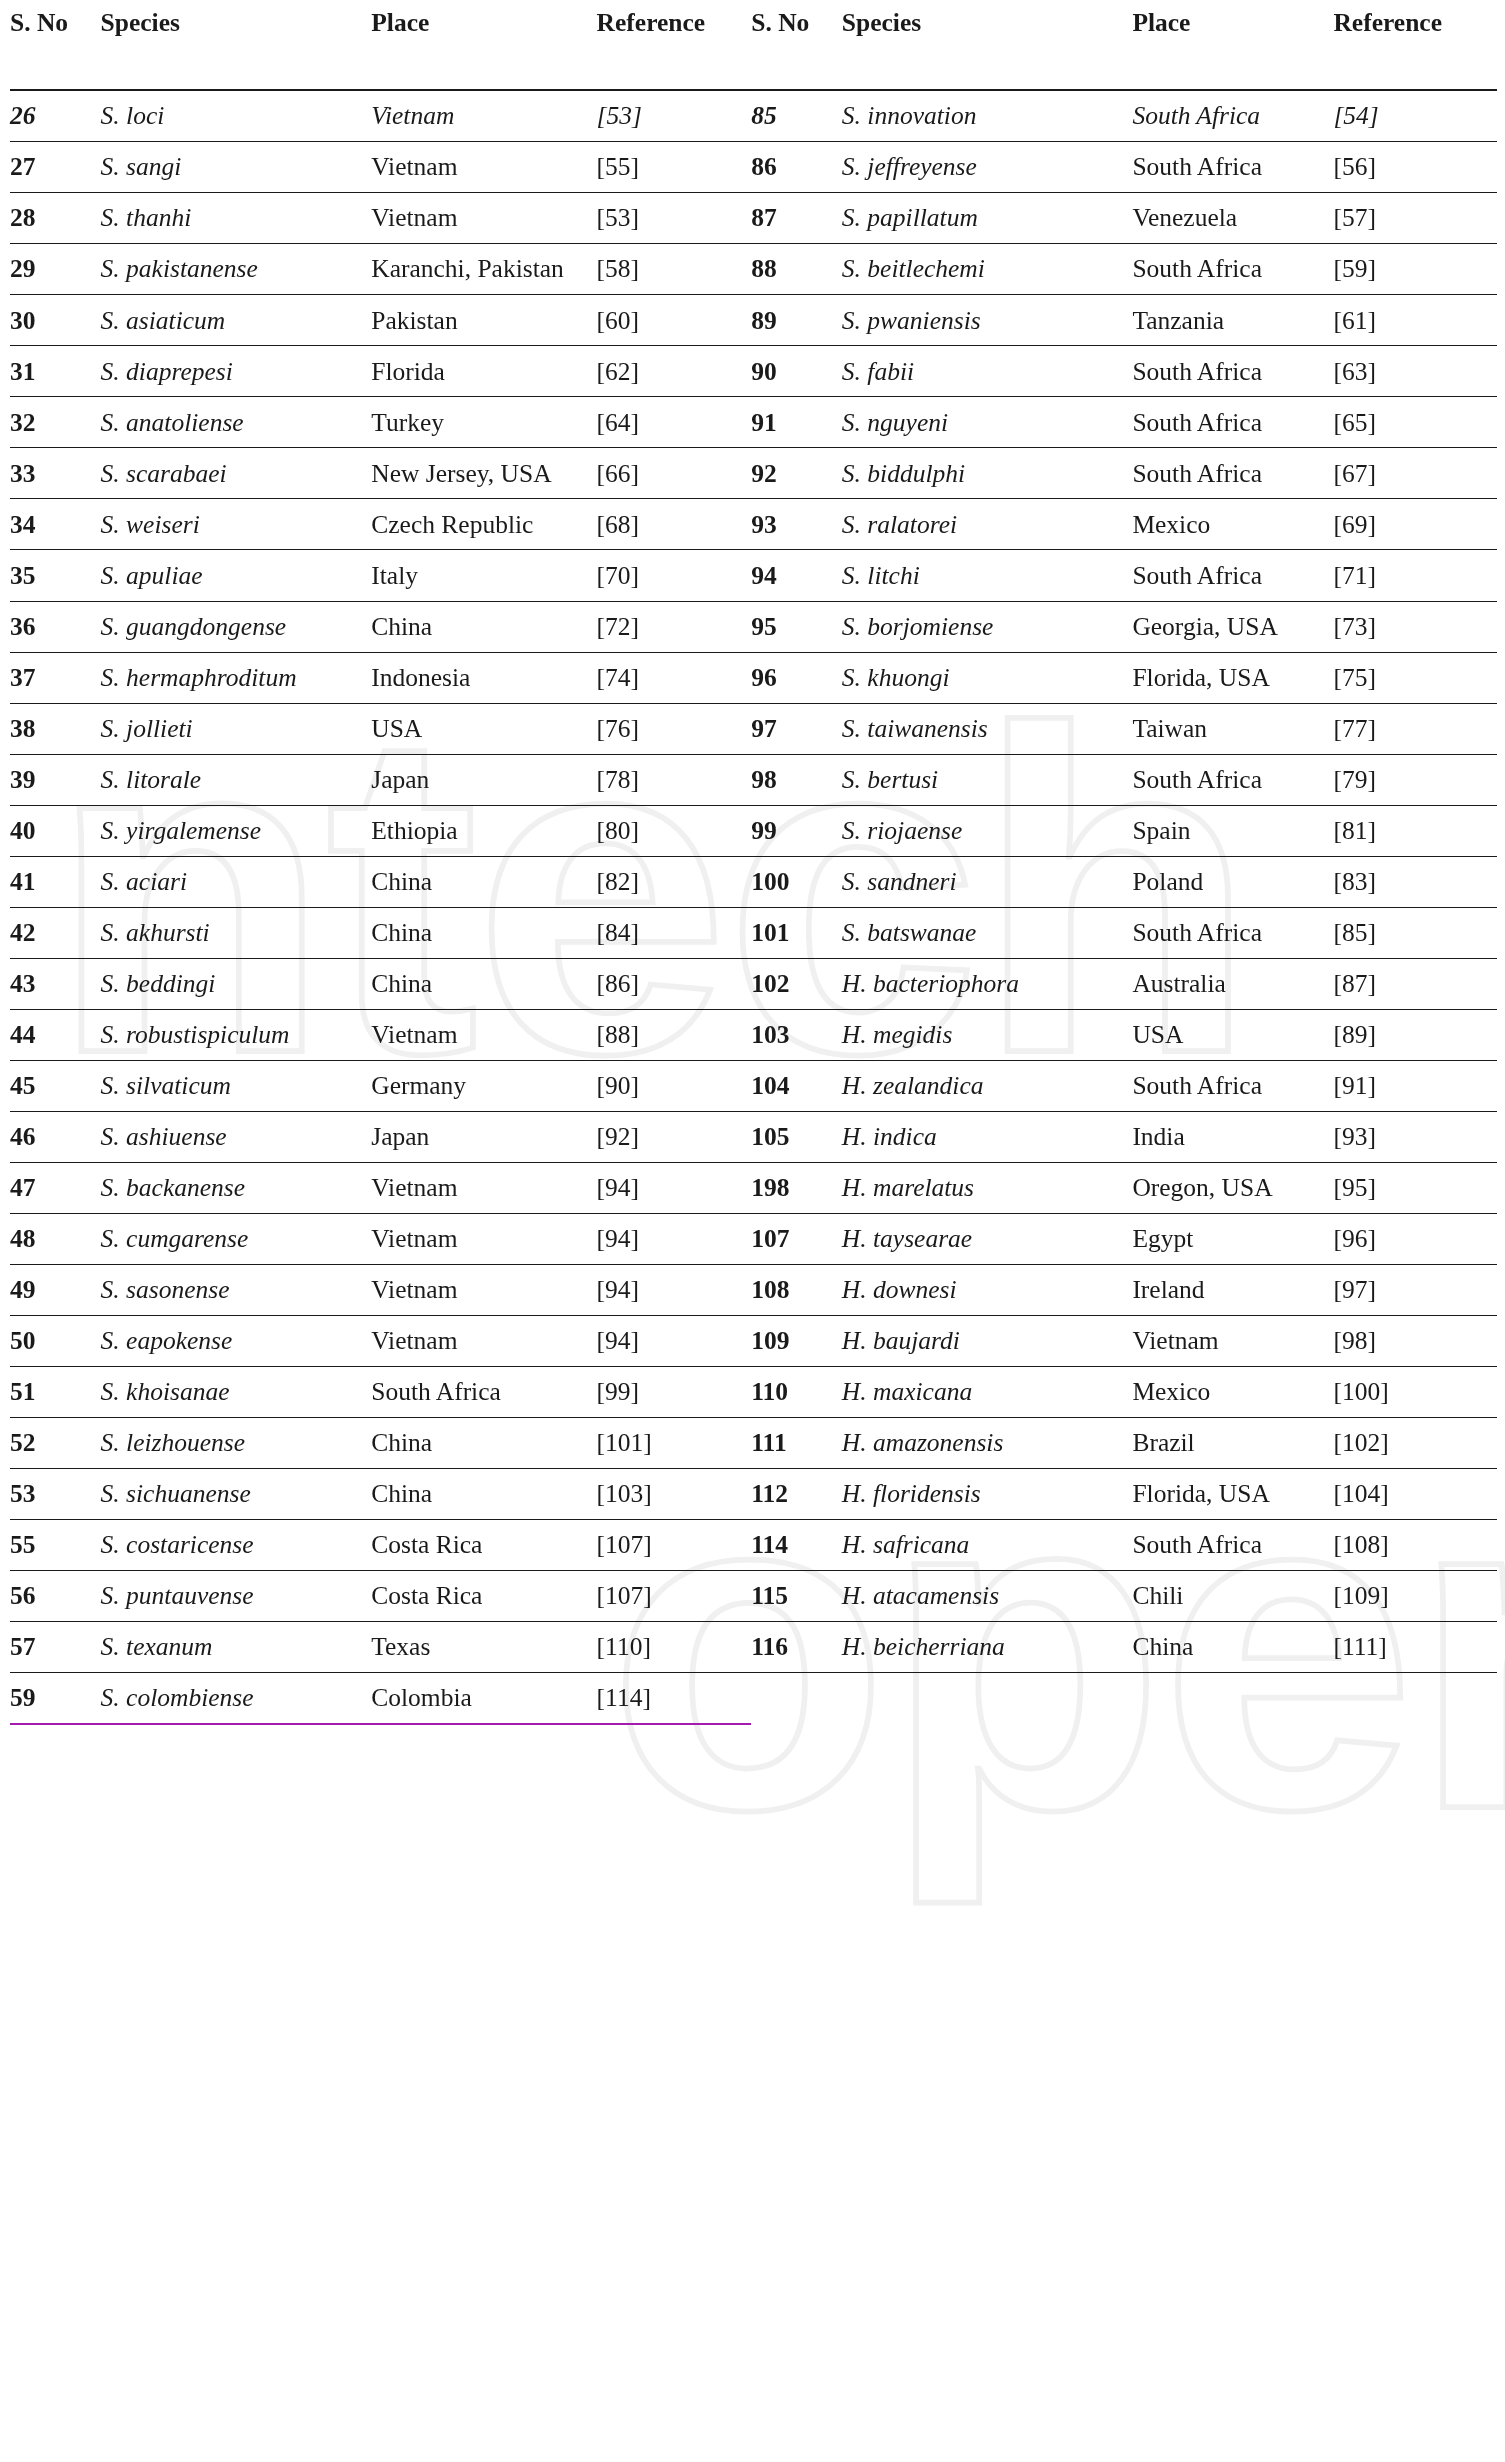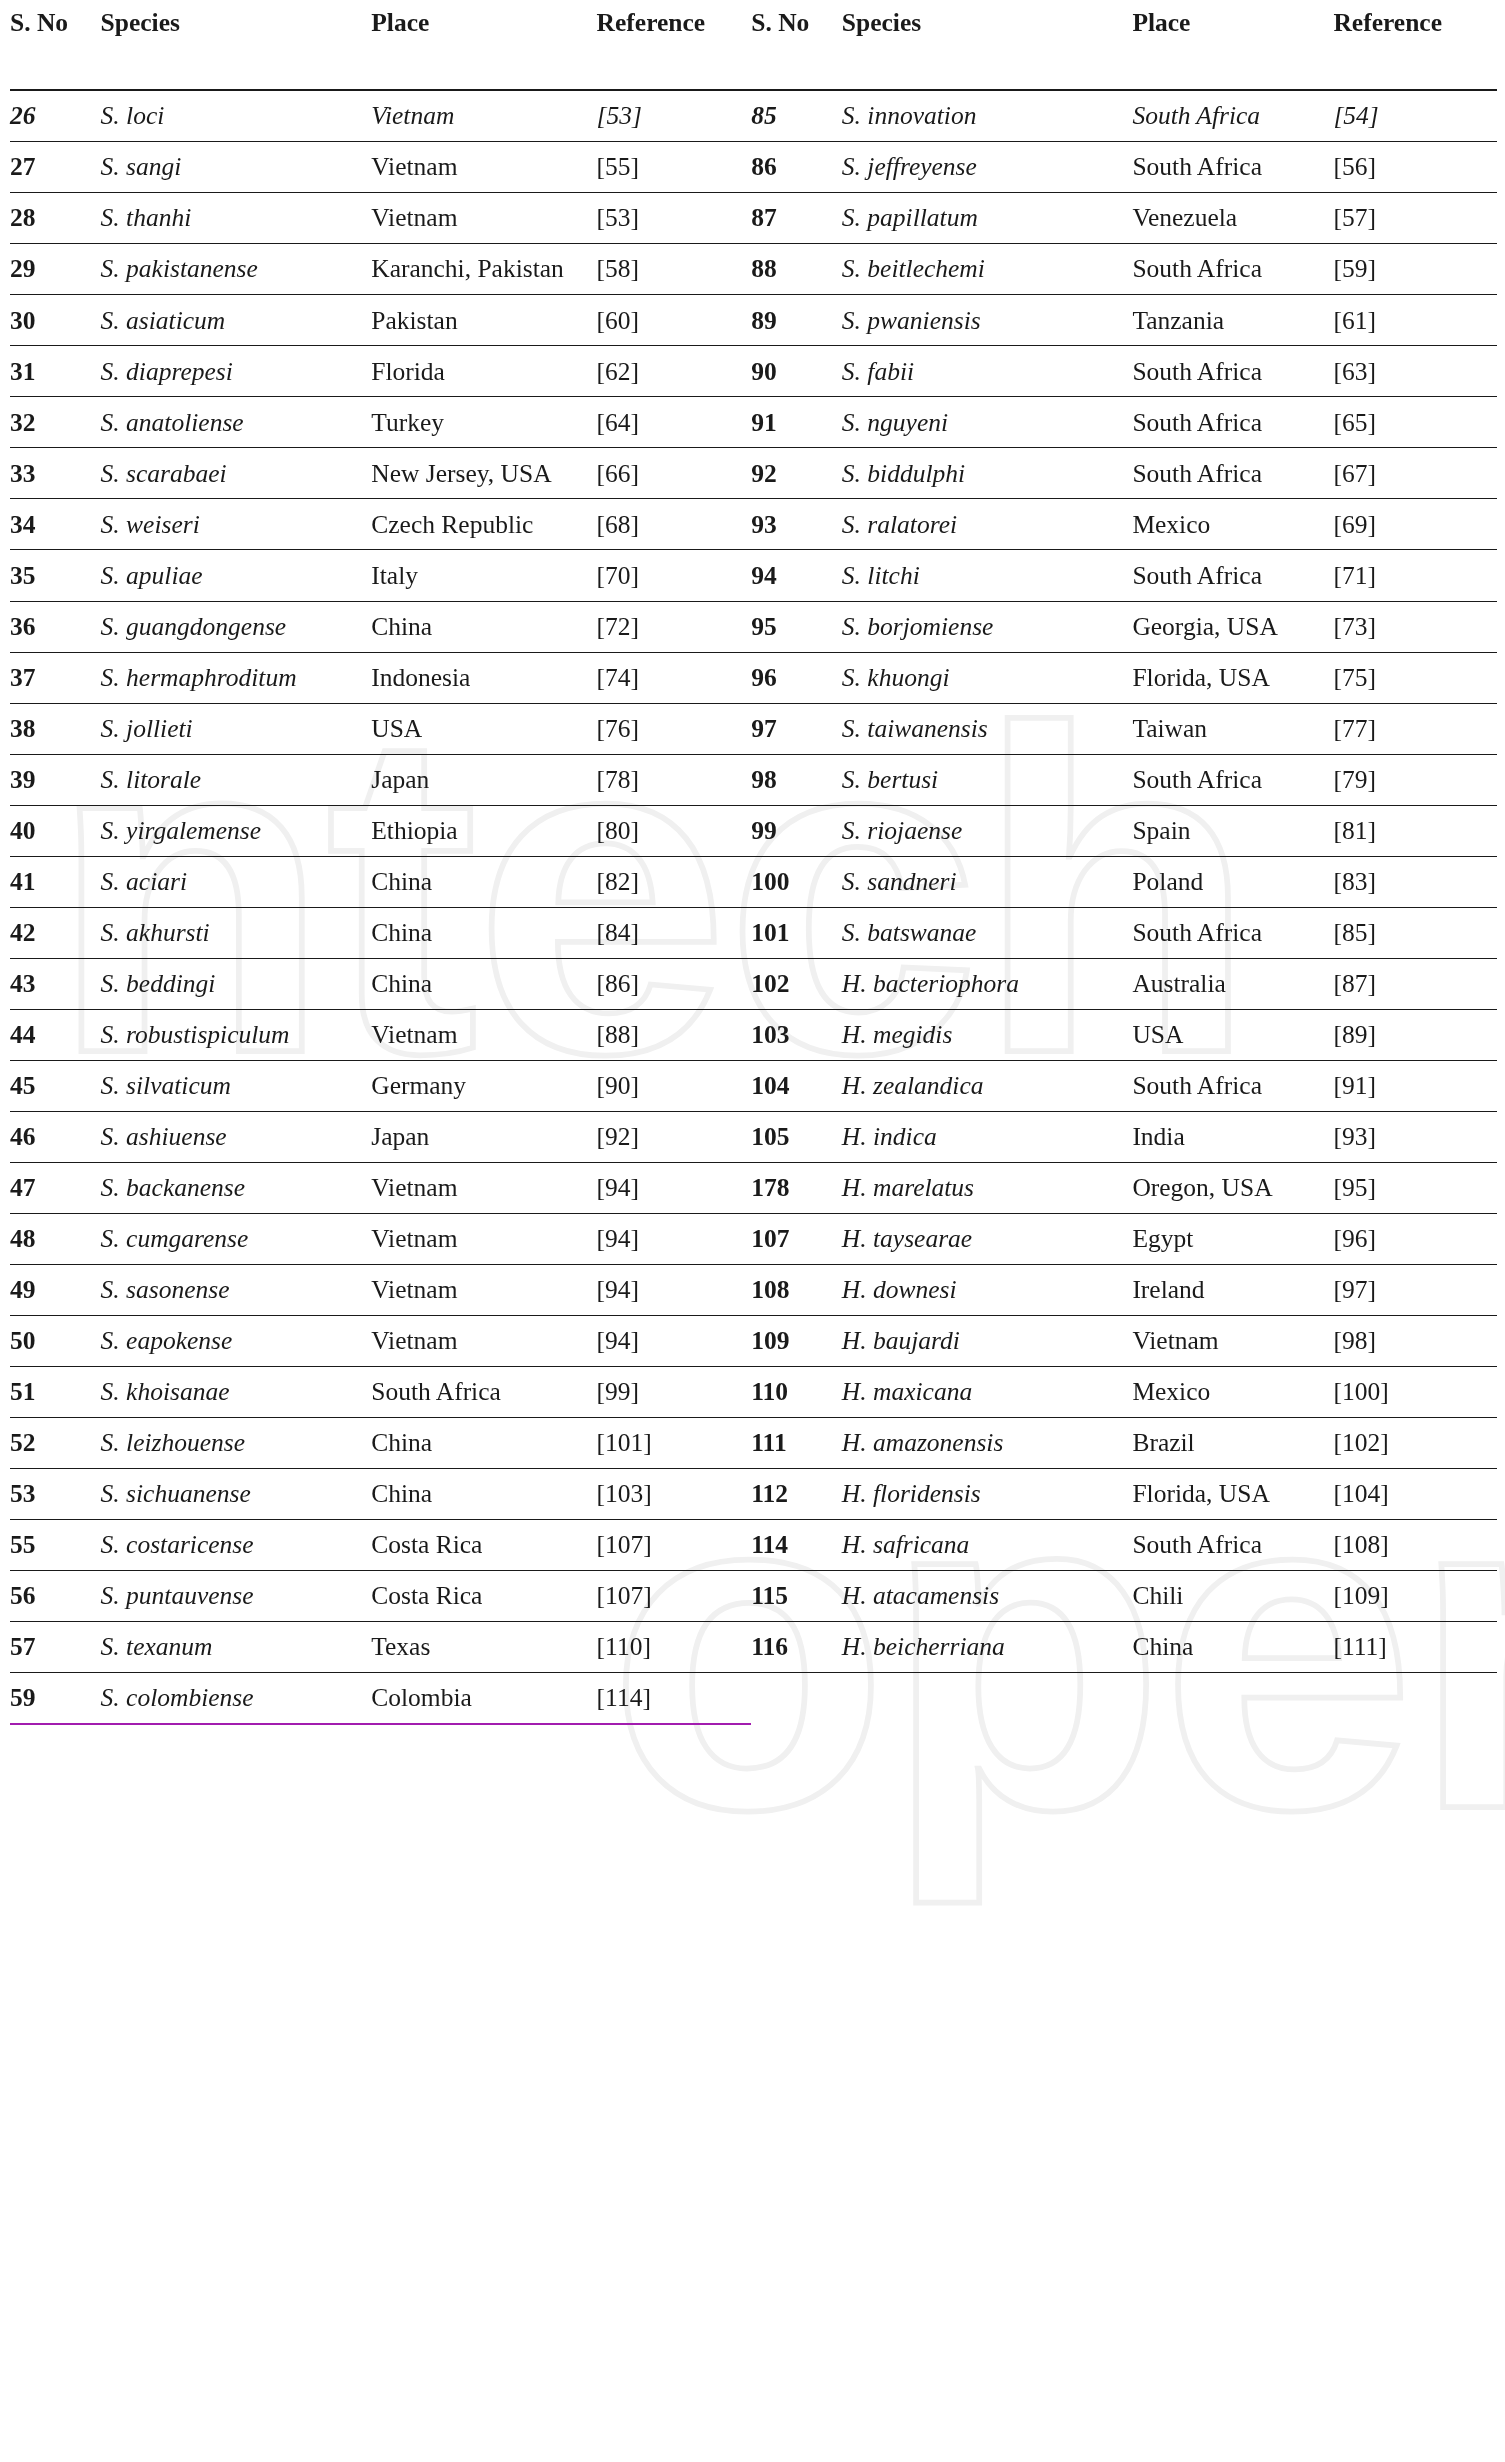--- a/index.html
+++ b/index.html
@@ -349,21 +349,21 @@
           <td class="num">105</td>
           <td class="species">H. indica</td>
           <td class="place">India</td>
           <td class="ref">[93]</td>
         </tr>
         <tr>
           <td class="num">47</td>
           <td class="species">S. backanense</td>
           <td class="place">Vietnam</td>
           <td class="ref">[94]</td>
-          <td class="num">178</td>
+          <td class="num">198</td>
           <td class="species">H. marelatus</td>
           <td class="place">Oregon, USA</td>
           <td class="ref">[95]</td>
         </tr>
         <tr>
           <td class="num">48</td>
           <td class="species">S. cumgarense</td>
           <td class="place">Vietnam</td>
           <td class="ref">[94]</td>
           <td class="num">107</td>

